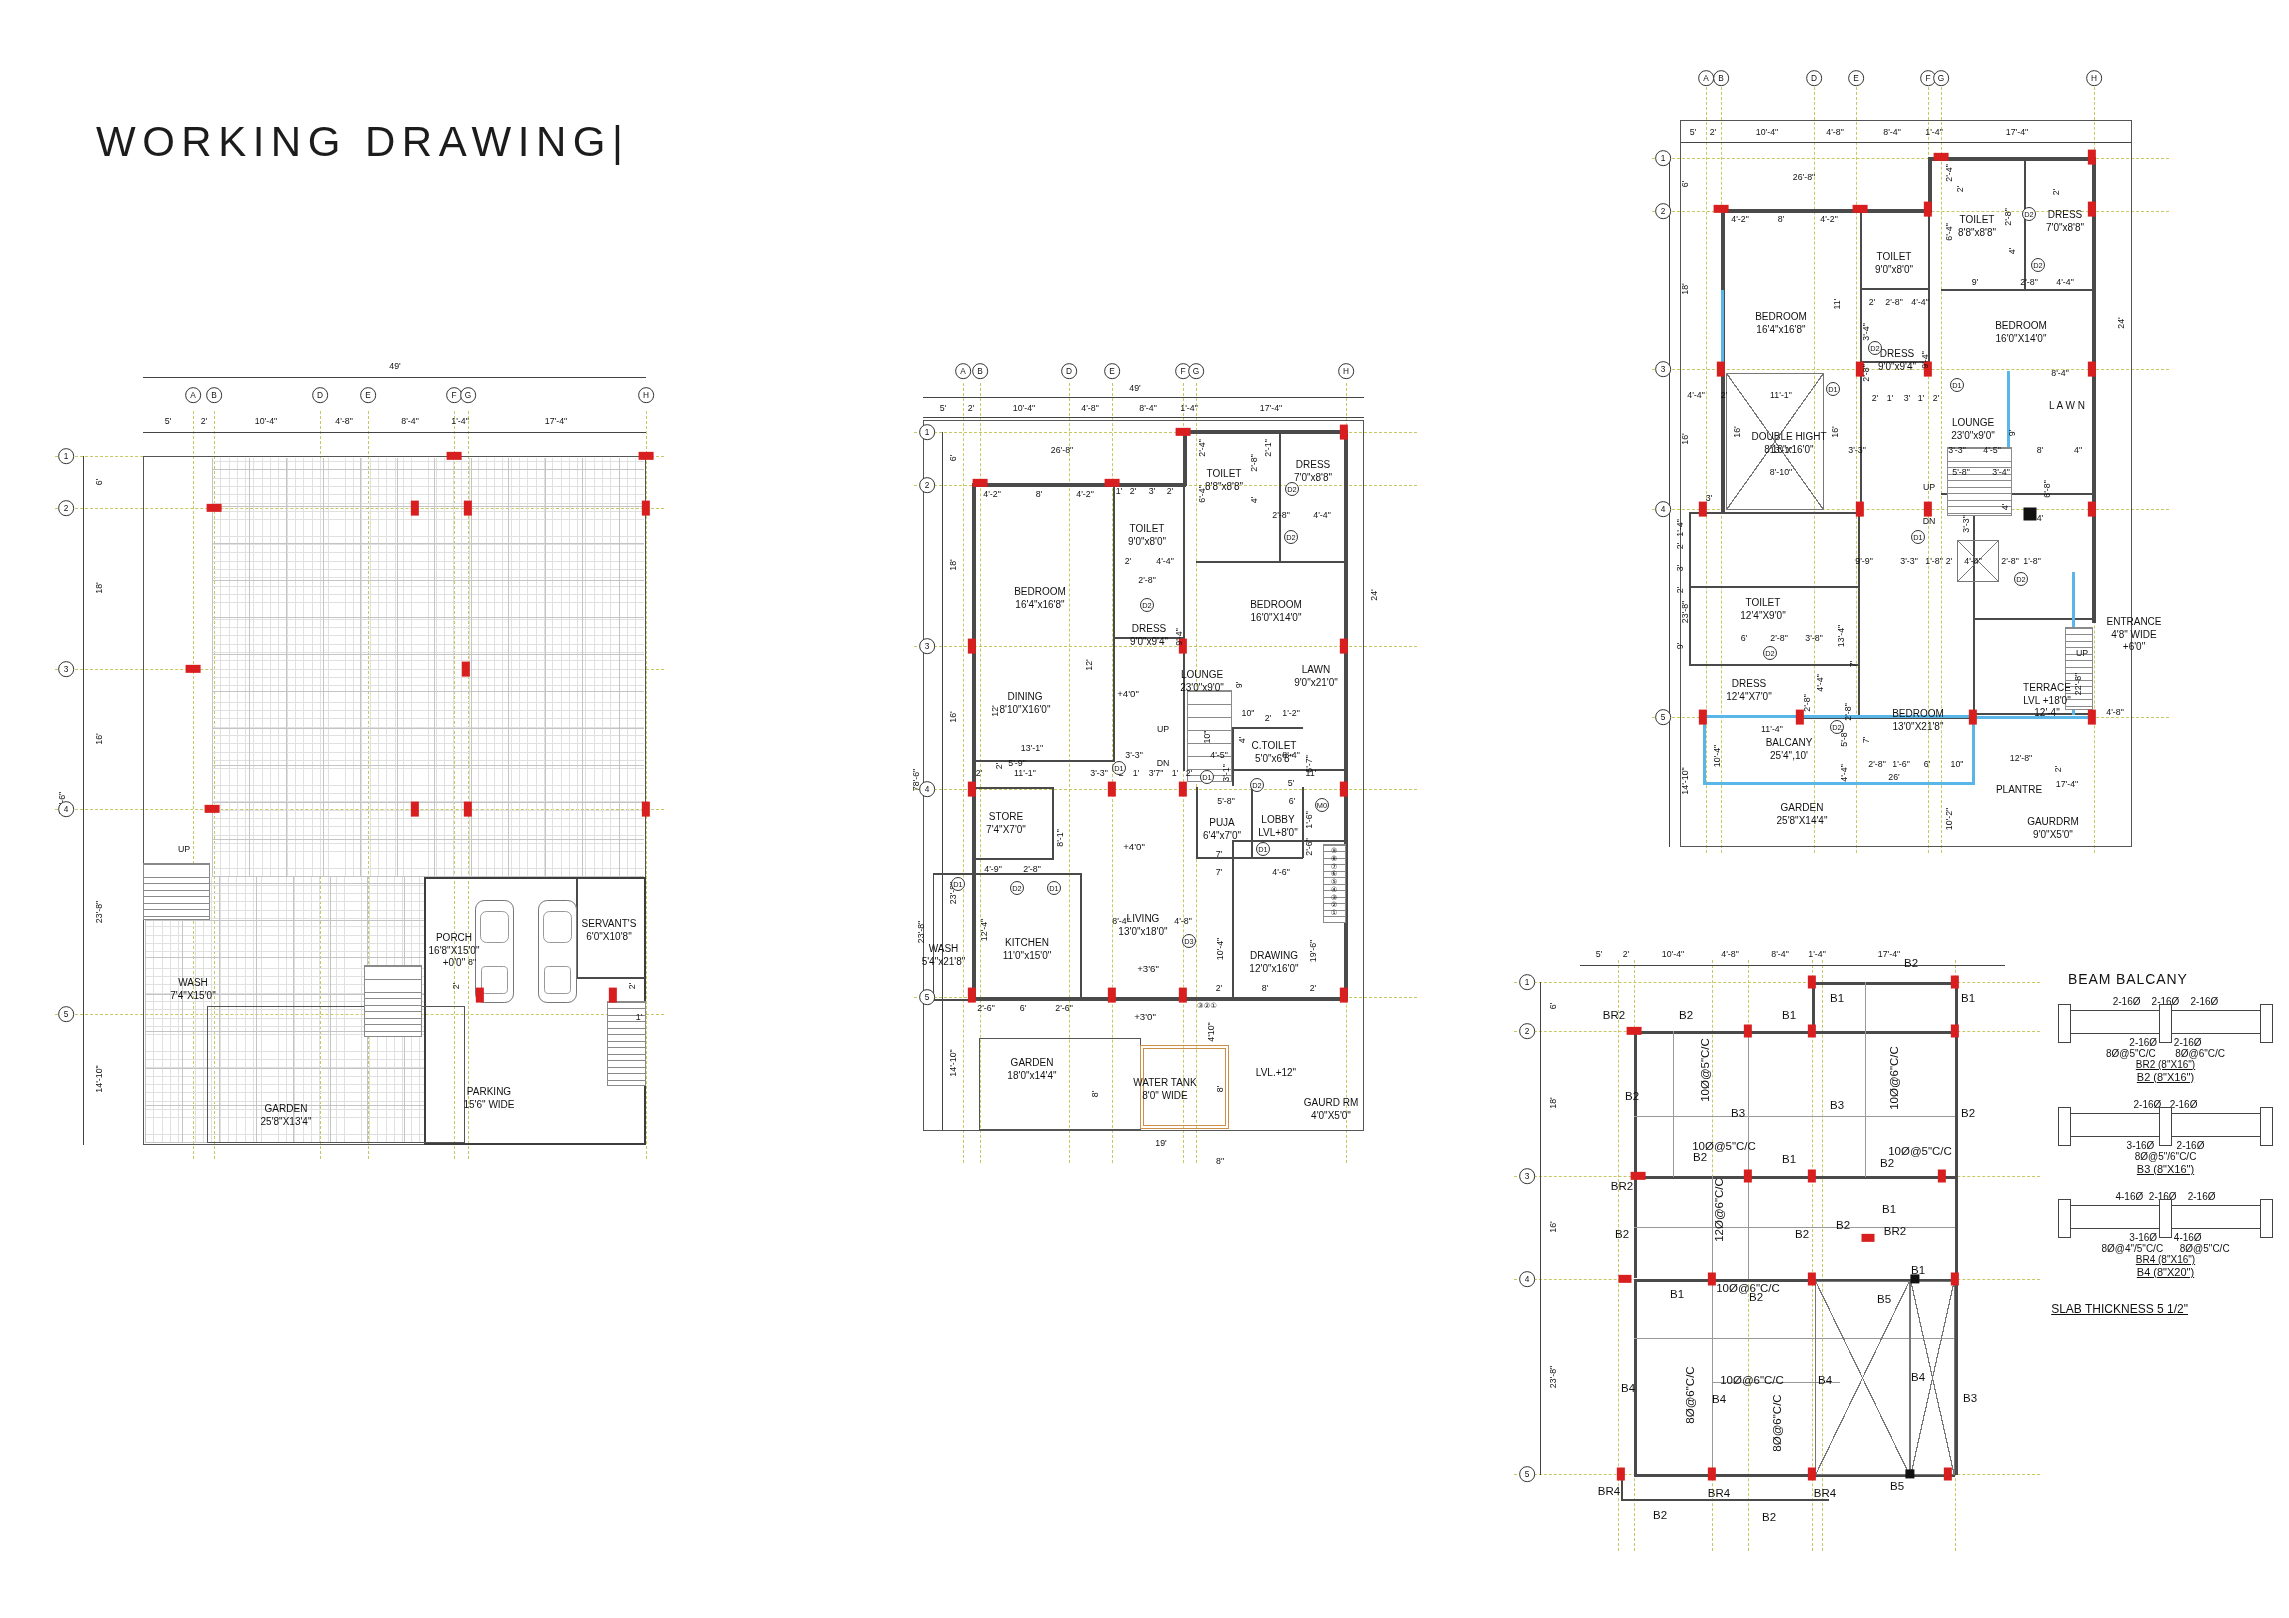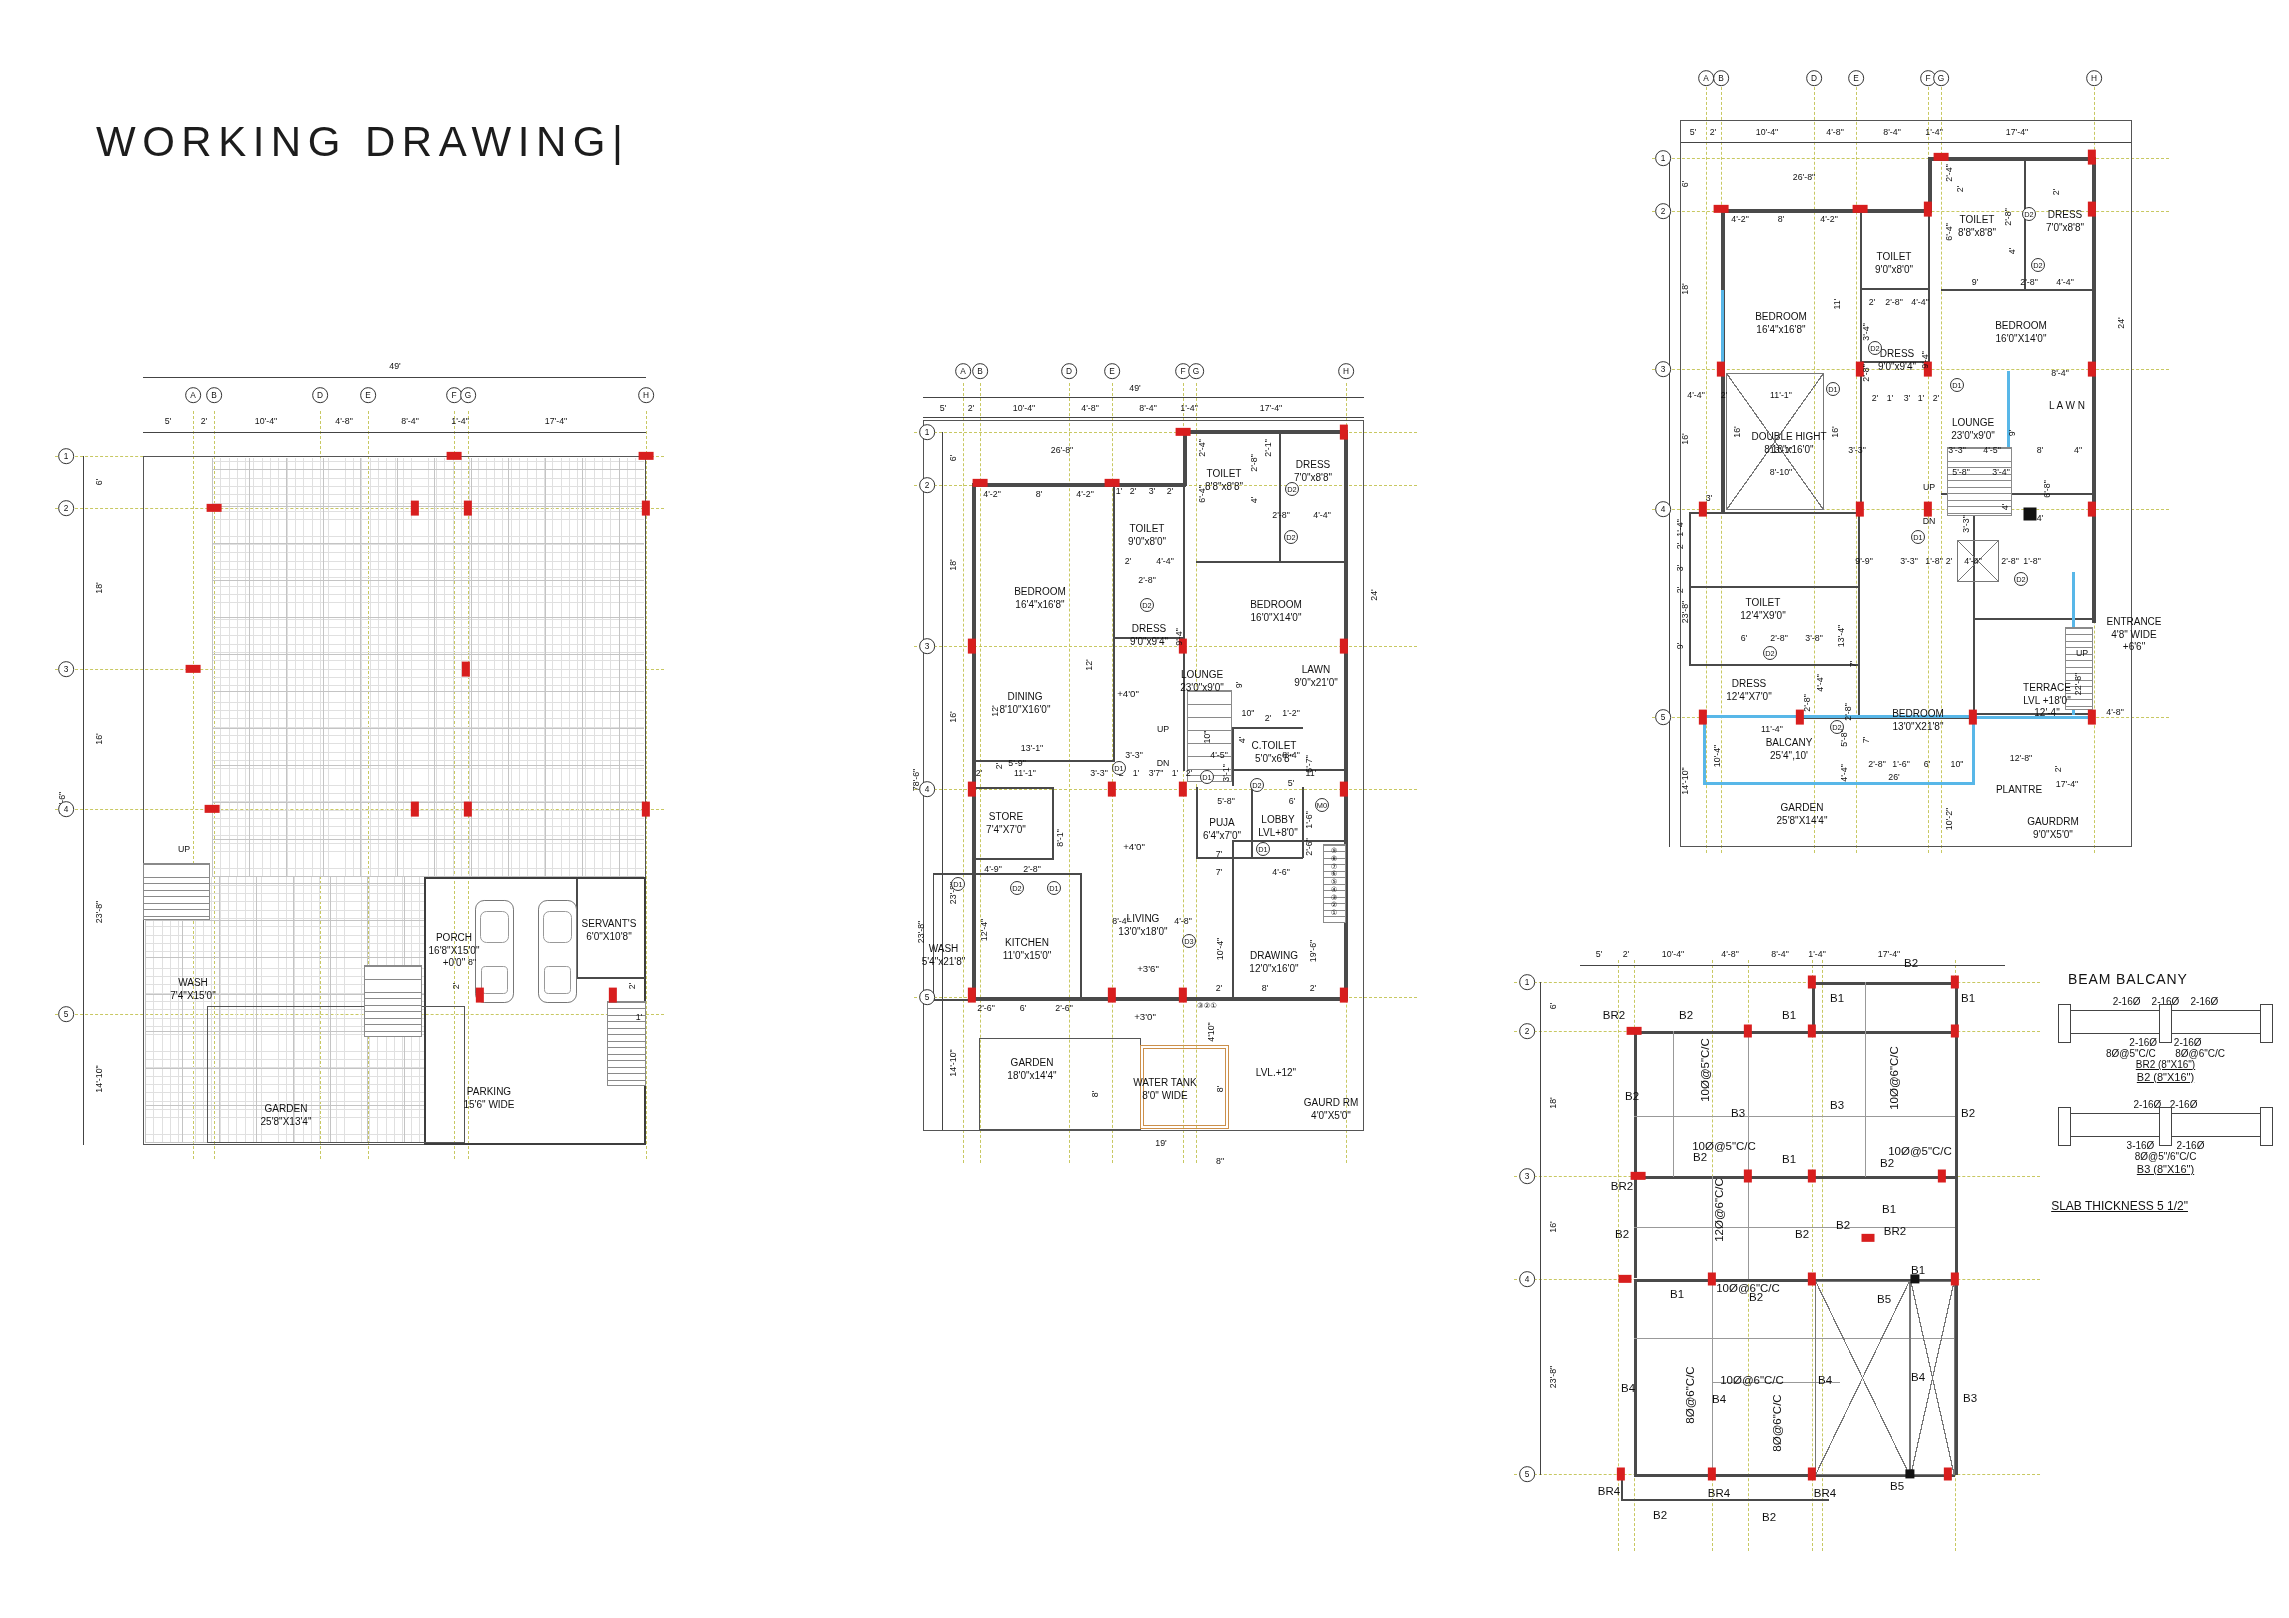--- a/index.html
+++ b/index.html
@@ -132,21 +132,21 @@
 7'0"x8'8"</span><span class="lbl dim rot" style="left: 404px; top: 137px;">2'</span><span class="lbl dim" style="left: 323px; top: 227px;">9'</span><span class="lbl dim" style="left: 377px; top: 227px;">2'-8"</span><span class="lbl dim" style="left: 413px; top: 227px;">4'-4"</span><span class="lbl room" style="left: 369px; top: 277px;">BEDROOM
 16'0"X14'0"</span><span class="lbl dim rot" style="left: 469px; top: 268px;">24'</span><span class="lbl dim" style="left: 129px; top: 395px;">13'-1"</span><span class="lbl dim" style="left: 205px; top: 395px;">3'-3"</span><span class="lbl dim" style="left: 305px; top: 395px;">3'-3"</span><span class="lbl dim" style="left: 340px; top: 395px;">4'-5"</span><span class="lbl dim" style="left: 388px; top: 395px;">8'</span><span class="lbl dim" style="left: 426px; top: 395px;">4"</span><span class="lbl dim" style="left: 44px; top: 340px;">4'-4"</span><span class="lbl dim" style="left: 72px; top: 340px;">2'</span><span class="lbl dim" style="left: 129px; top: 340px;">11'-1"</span><span class="lbl tag" style="left: 181px; top: 334px;">D1</span><span class="lbl dim" style="left: 223px; top: 343px;">2'</span><span class="lbl dim" style="left: 238px; top: 343px;">1'</span><span class="lbl dim" style="left: 255px; top: 343px;">3'</span><span class="lbl dim" style="left: 269px; top: 343px;">1'</span><span class="lbl dim" style="left: 284px; top: 343px;">2'</span><span class="lbl tag" style="left: 305px; top: 330px;">D1</span><span class="lbl room" style="left: 137px; top: 388px;">DOUBLE HIGHT
 8'10"x16'0"</span><span class="lbl dim" style="left: 129px; top: 417px;">8'-10"</span><span class="lbl dim rot" style="left: 85px; top: 377px;">16'</span><span class="lbl dim rot" style="left: 183px; top: 377px;">16'</span><span class="lbl dim" style="left: 57px; top: 443px;">3'</span><span class="lbl room" style="left: 321px; top: 374px;">LOUNGE
 23'0"x9'0"</span><span class="lbl dim rot" style="left: 360px; top: 378px;">9'</span><span class="lbl room" style="left: 415px; top: 351px;">L A W N</span><span class="lbl dim" style="left: 408px; top: 318px;">8'-4"</span><span class="lbl dim" style="left: 309px; top: 417px;">5'-8"</span><span class="lbl dim" style="left: 349px; top: 417px;">3'-4"</span><span class="lbl dim" style="left: 277px; top: 432px;">UP</span><span class="lbl dim" style="left: 277px; top: 466px;">DN</span><span class="lbl tag" style="left: 266px; top: 482px;">D1</span><span class="lbl dim rot" style="left: 314px; top: 469px;">3'-3"</span><span class="lbl dim rot" style="left: 353px; top: 452px;">4'</span><span class="lbl dim rot" style="left: 395px; top: 434px;">6'-8"</span><span class="lbl dim" style="left: 388px; top: 463px;">4'</span><span class="lbl dim" style="left: 212px; top: 506px;">9'-9"</span><span class="lbl dim" style="left: 257px; top: 506px;">3'-3"</span><span class="lbl dim" style="left: 282px; top: 506px;">1'-8"</span><span class="lbl dim" style="left: 297px; top: 506px;">2'</span><span class="lbl dim" style="left: 321px; top: 506px;">4'-4"</span><span class="lbl dim" style="left: 358px; top: 506px;">2'-8"</span><span class="lbl dim" style="left: 380px; top: 506px;">1'-8"</span><span class="lbl tag" style="left: 369px; top: 524px;">D2</span><span class="lbl dim rot" style="left: 28px; top: 473px;">1'-4"</span><span class="lbl dim rot" style="left: 28px; top: 491px;">2'</span><span class="lbl dim rot" style="left: 28px; top: 513px;">3'</span><span class="lbl dim rot" style="left: 28px; top: 535px;">2'</span><span class="lbl dim rot" style="left: 28px; top: 591px;">9'</span><span class="lbl room" style="left: 111px; top: 554px;">TOILET
 12'4"X9'0"</span><span class="lbl dim" style="left: 92px; top: 583px;">6'</span><span class="lbl dim" style="left: 127px; top: 583px;">2'-8"</span><span class="lbl dim" style="left: 162px; top: 583px;">3'-8"</span><span class="lbl tag" style="left: 118px; top: 598px;">D2</span><span class="lbl dim rot" style="left: 189px; top: 581px;">13'-4"</span><span class="lbl room" style="left: 97px; top: 635px;">DRESS
 12'4"X7'0"</span><span class="lbl dim rot" style="left: 168px; top: 628px;">4'-4"</span><span class="lbl dim rot" style="left: 155px; top: 648px;">2'-8"</span><span class="lbl dim rot" style="left: 196px; top: 657px;">2'-8"</span><span class="lbl dim rot" style="left: 201px; top: 609px;">7'</span><span class="lbl tag" style="left: 185px; top: 672px;">D2</span><span class="lbl room" style="left: 266px; top: 665px;">BEDROOM
 13'0"X21'8"</span><span class="lbl room" style="left: 395px; top: 646px;">TERRACE
 LVL +18'0"
 12'-4"</span><span class="lbl dim rot" style="left: 426px; top: 629px;">22'-8"</span><span class="lbl room" style="left: 482px; top: 580px;">ENTRANCE
 4'8" WIDE
-+6'6"</span><span class="lbl dim" style="left: 430px; top: 598px;">UP</span><span class="lbl dim" style="left: 463px; top: 657px;">4'-8"</span><span class="lbl room" style="left: 137px; top: 694px;">BALCANY
++6'0"</span><span class="lbl dim" style="left: 430px; top: 598px;">UP</span><span class="lbl dim" style="left: 463px; top: 657px;">4'-8"</span><span class="lbl room" style="left: 137px; top: 694px;">BALCANY
 25'4",10'</span><span class="lbl dim" style="left: 120px; top: 674px;">11'-4"</span><span class="lbl dim rot" style="left: 65px; top: 701px;">10'-4"</span><span class="lbl dim rot" style="left: 192px; top: 683px;">5'-8"</span><span class="lbl dim rot" style="left: 192px; top: 718px;">4'-4"</span><span class="lbl dim rot" style="left: 214px; top: 685px;">7'</span><span class="lbl dim" style="left: 225px; top: 709px;">2'-8"</span><span class="lbl dim" style="left: 249px; top: 709px;">1'-6"</span><span class="lbl dim" style="left: 275px; top: 709px;">6'</span><span class="lbl dim" style="left: 305px; top: 709px;">10"</span><span class="lbl dim" style="left: 242px; top: 722px;">26'</span><span class="lbl dim" style="left: 369px; top: 703px;">12'-8"</span><span class="lbl dim rot" style="left: 406px; top: 714px;">2'</span><span class="lbl room" style="left: 367px; top: 735px;">PLANTRE</span><span class="lbl dim" style="left: 415px; top: 729px;">17'-4"</span><span class="lbl room" style="left: 150px; top: 759px;">GARDEN
 25'8"X14'4"</span><span class="lbl dim rot" style="left: 297px; top: 764px;">10'-2"</span><span class="lbl room" style="left: 401px; top: 773px;">GAURDRM
 9'0"X5'0"</span></div>
 </div>
 
 <div class="plan" style="left:1514px;top:941px;width:526px;height:646px;">
   <div class="rep"><span class="gl gv" style="left: 104px; top: 18.5px; width: 0px; height: 591px;"></span><span class="gl gv" style="left: 120px; top: 18.5px; width: 0px; height: 591px;"></span><span class="gl gv" style="left: 198px; top: 18.5px; width: 0px; height: 591px;"></span><span class="gl gv" style="left: 234px; top: 18.5px; width: 0px; height: 591px;"></span><span class="gl gv" style="left: 298px; top: 18.5px; width: 0px; height: 591px;"></span><span class="gl gv" style="left: 308px; top: 18.5px; width: 0px; height: 591px;"></span><span class="gl gv" style="left: 441px; top: 18.5px; width: 0px; height: 591px;"></span><span class="gl gh" style="left: 0px; top: 41px; width: 526px; height: 0px;"></span><span class="gl gh" style="left: 0px; top: 90px; width: 526px; height: 0px;"></span><span class="gl gh" style="left: 0px; top: 235px; width: 526px; height: 0px;"></span><span class="gl gh" style="left: 0px; top: 338px; width: 526px; height: 0px;"></span><span class="gl gh" style="left: 0px; top: 533px; width: 526px; height: 0px;"></span></div>
   <div class="rep"><span class="shape hline" style="left: 66px; top: 24px; width: 425px; height: 0px;"></span><span class="shape vline" style="left: 26px; top: 41px; width: 0px; height: 493px;"></span><span class="shape wall" style="left: 120px; top: 90px; width: 321px; height: 2.8px;"></span><span class="shape wall" style="left: 120px; top: 235px; width: 321px; height: 2.8px;"></span><span class="shape wall" style="left: 120px; top: 90px; width: 2.8px; height: 146px;"></span><span class="shape wall" style="left: 441px; top: 41px; width: 2.8px; height: 197px;"></span><span class="shape wall" style="left: 298px; top: 41px; width: 143px; height: 2.8px;"></span><span class="shape wall" style="left: 298px; top: 41px; width: 2.8px; height: 49px;"></span><span class="shape wall" style="left: 120px; top: 235px; width: 2.8px; height: 102px;"></span><span class="shape wall" style="left: 441px; top: 235px; width: 2.8px; height: 102px;"></span><span class="shape wall" style="left: 120px; top: 338px; width: 321px; height: 2.8px;"></span><span class="shape wall" style="left: 120px; top: 338px; width: 2.8px; height: 196px;"></span><span class="shape wall" style="left: 441px; top: 338px; width: 2.8px; height: 196px;"></span><span class="shape wall" style="left: 120px; top: 533px; width: 321px; height: 2.8px;"></span><span class="shape wall" style="left: 107px; top: 533px; width: 1.8px; height: 25px;"></span><span class="shape wall" style="left: 107px; top: 558px; width: 208px; height: 1.8px;"></span><span class="shape beamln" style="left: 159px; top: 90px; width: 0.9px; height: 146px;"></span><span class="shape beamln" style="left: 198px; top: 235px; width: 0.9px; height: 298px;"></span><span class="shape beamln" style="left: 234px; top: 90px; width: 0.9px; height: 248px;"></span><span class="shape beamln" style="left: 351px; top: 41px; width: 0.9px; height: 195px;"></span><span class="shape beamln" style="left: 120px; top: 175px; width: 321px; height: 0.9px;"></span><span class="shape beamln" style="left: 120px; top: 286px; width: 321px; height: 0.9px;"></span><span class="shape beamln" style="left: 120px; top: 397px; width: 321px; height: 0.9px;"></span><span class="shape beamln" style="left: 198px; top: 441px; width: 128px; height: 0.9px;"></span><span class="shape xbrace" style="left: 301px; top: 340px; width: 95px; height: 194px;"></span><span class="shape xbrace" style="left: 396px; top: 340px; width: 45px; height: 194px;"></span></div>
   <div class="rep"><span class="colm" style="left: 298px; top: 41px; width: 8.3px; height: 13px;"></span><span class="colm" style="left: 441px; top: 41px; width: 8.3px; height: 13px;"></span><span class="colm" style="left: 120px; top: 90px; width: 14.8px; height: 8.3px;"></span><span class="colm" style="left: 234px; top: 90px; width: 8.3px; height: 13px;"></span><span class="colm" style="left: 298px; top: 90px; width: 8.3px; height: 13px;"></span><span class="colm" style="left: 441px; top: 90px; width: 8.3px; height: 13px;"></span><span class="colm" style="left: 124px; top: 235px; width: 14.8px; height: 8.3px;"></span><span class="colm" style="left: 234px; top: 235px; width: 8.3px; height: 13px;"></span><span class="colm" style="left: 298px; top: 235px; width: 8.3px; height: 13px;"></span><span class="colm" style="left: 428px; top: 235px; width: 8.3px; height: 13px;"></span><span class="colm" style="left: 354px; top: 297px; width: 13px; height: 8.3px;"></span><span class="colm" style="left: 111px; top: 338px; width: 13px; height: 8.3px;"></span><span class="colm" style="left: 198px; top: 338px; width: 8.3px; height: 13px;"></span><span class="colm" style="left: 298px; top: 338px; width: 8.3px; height: 13px;"></span><span class="colm" style="left: 441px; top: 338px; width: 8.3px; height: 13px;"></span><span class="colm cb" style="left: 401px; top: 338px; width: 9.2px; height: 9.2px;"></span><span class="colm" style="left: 107px; top: 533px; width: 8.3px; height: 13px;"></span><span class="colm" style="left: 198px; top: 533px; width: 8.3px; height: 13px;"></span><span class="colm" style="left: 298px; top: 533px; width: 8.3px; height: 13px;"></span><span class="colm" style="left: 434px; top: 533px; width: 8.3px; height: 13px;"></span><span class="colm cb" style="left: 396px; top: 533px; width: 9.2px; height: 9.2px;"></span></div>
   <div class="rep"><span class="bub" style="left: 13px; top: 41px;">1</span><span class="bub" style="left: 13px; top: 90px;">2</span><span class="bub" style="left: 13px; top: 235px;">3</span><span class="bub" style="left: 13px; top: 338px;">4</span><span class="bub" style="left: 13px; top: 533px;">5</span></div>
@@ -175,17 +175,29 @@
     <div class="bd-bar">
         <i class="stub sl"></i>
         <i class="stub sc"></i>
         <i class="stub sr"></i>
       </div>
     <div class="bd-bot">3-16Ø        2-16Ø</div>
     <div class="bd-stir">8Ø@5"/6"C/C</div>
     <div class="bd-cap">B3  (8"X16")</div>
   </div>
 
+  <div class="bd-fig">
+    <div class="bd-top">4-16Ø  2-16Ø    2-16Ø</div>
+    <div class="bd-bar">
+        <i class="stub sl"></i>
+        <i class="stub sc"></i>
+        <i class="stub sr"></i>
+      </div>
+    <div class="bd-bot">3-16Ø      4-16Ø</div>
+    <div class="bd-stir">8Ø@4"/5"C/C      8Ø@5"C/C</div>
+    <div class="bd-cap2">BR4 (8"X16")</div>
+    <div class="bd-cap">B4 (8"X20")</div>
+  </div>
 
 
   <div class="bd-slab">SLAB THICKNESS 5 1/2"</div>
 </div>
 
 
 </body></html>

